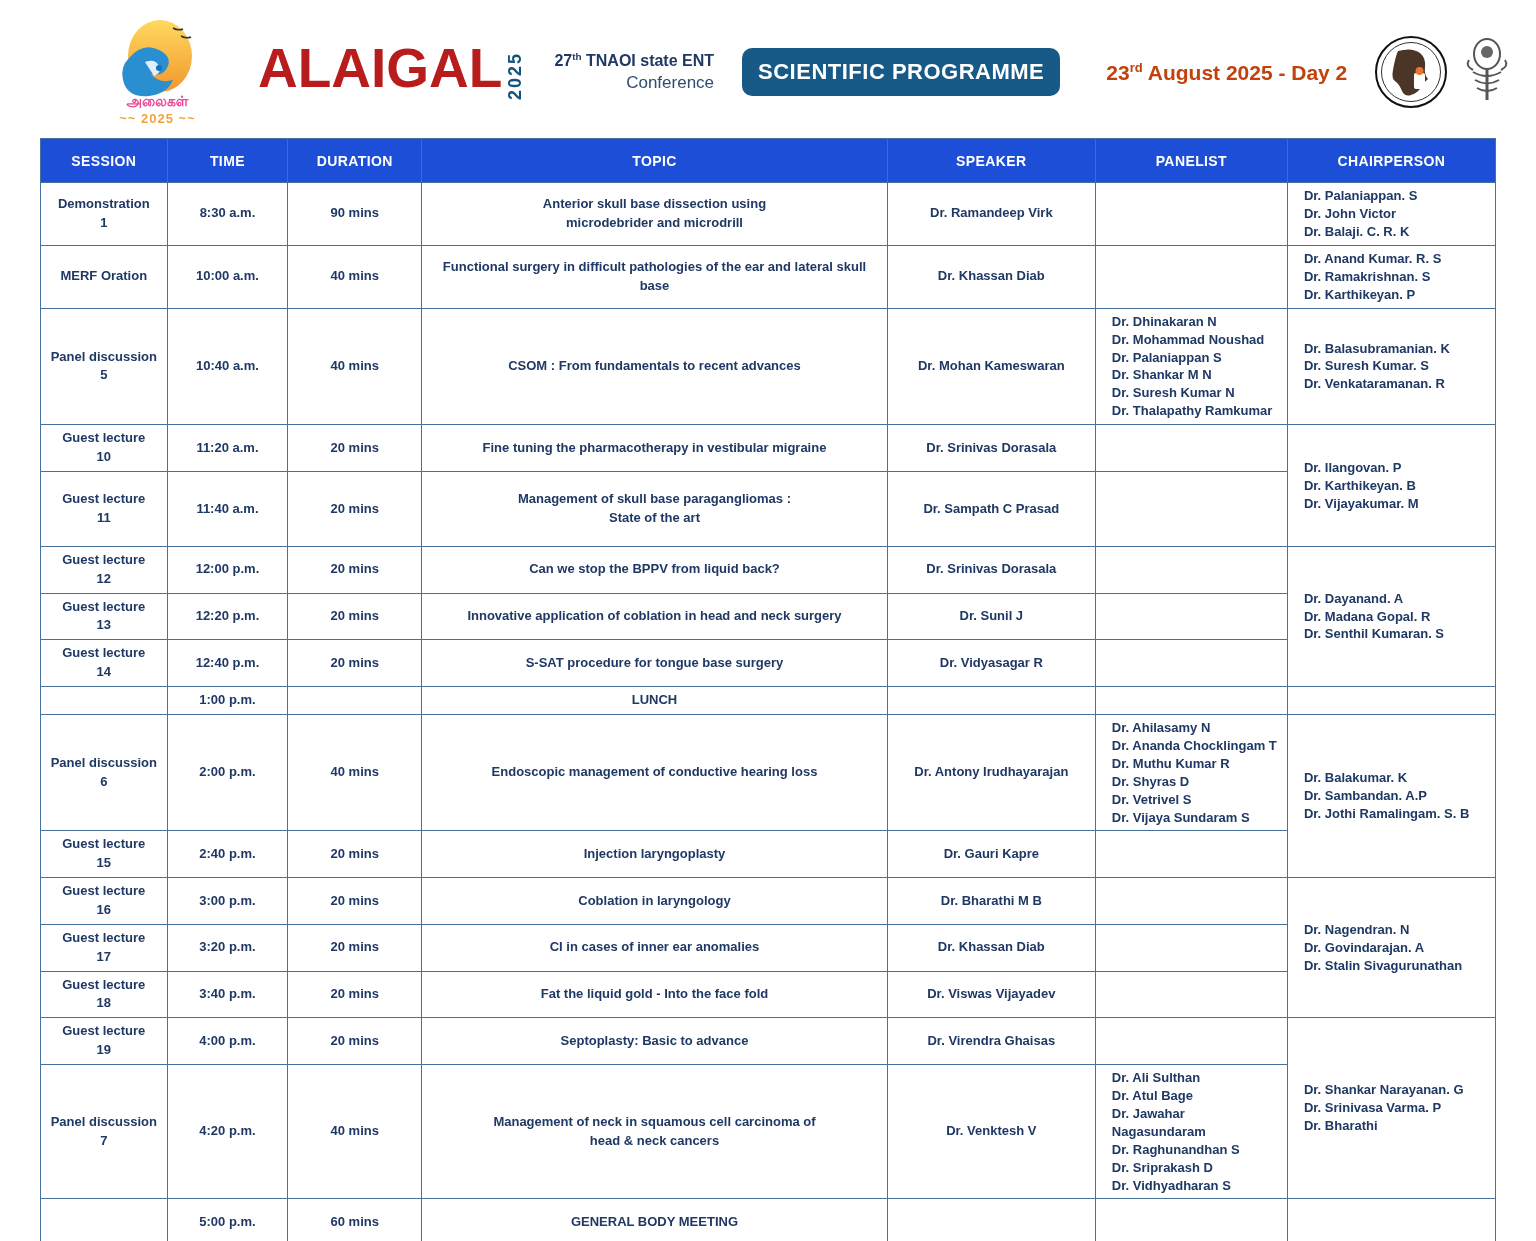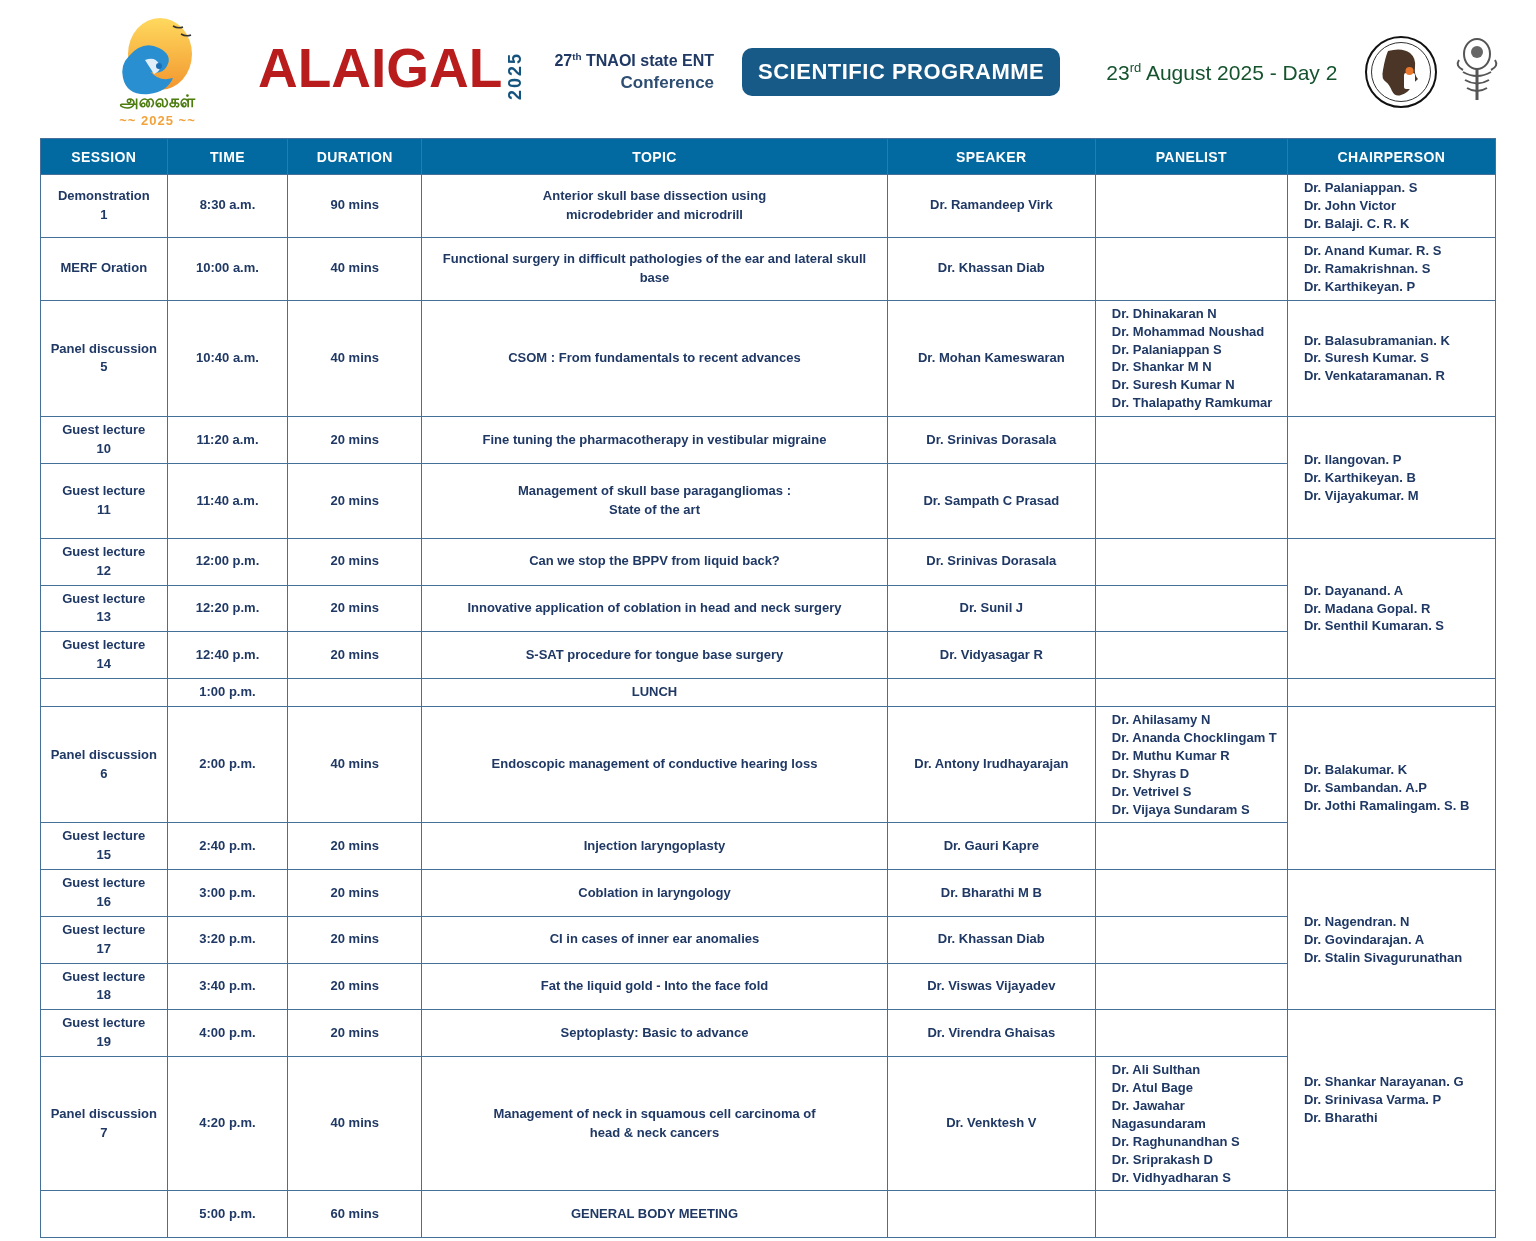--- a/index.html
+++ b/index.html
@@ -4,50 +4,50 @@
 <style>
   * { box-sizing: border-box; margin: 0; padding: 0; }
   html,body { width: 1536px; background: #ffffff; font-family: "Liberation Sans", sans-serif; }
   body { height: 1241px; overflow: hidden; }
 
   
   .topbar { display: flex; align-items: center; padding: 16px 55px 10px 85px; gap: 28px; height: 138px; }
 
   .sunlogo { width: 145px; display: flex; flex-direction: column; align-items: center; flex-shrink: 0; }
   .sunlogo svg { display: block; }
-  .tamil { color: #4d7c0f; font-weight: bold; font-size: 17px; margin-top: -4px; }
+  .tamil { color: #ec4899; font-weight: bold; font-size: 14px; margin-top: -4px; font-family: Liberation Mono, monospace; }
   .tamil-year { color: #f2a33c; font-weight: bold; font-size: 13px; letter-spacing: 1px; }
 
   .brand { display: flex; align-items: flex-start; flex-shrink: 0; }
   .brand-name { font-size: 55px; font-weight: bold; color: #b91c1c; letter-spacing: 0px; line-height: 0.9; }
   .brand-year { writing-mode: vertical-rl; transform: rotate(180deg); font-size: 18px; font-weight: bold;
                 color: #14537d; letter-spacing: 2px; margin-left: 3px; height: 56px; }
 
   .conf { text-align: right; color: #1f3864; flex-shrink: 0; }
   .conf-line1 { font-size: 16px; font-weight: bold; white-space: nowrap; }
-  .conf-line2 { font-size: 17px; font-weight: bold; color: #2e4d72; margin-top: 2px; }
+  .conf-line2 { font-size: 17px; font-weight: normal; color: #2e4d72; margin-top: 2px; }
   .sup { font-size: 0.62em; vertical-align: super; }
 
   .badge { background: #185a87; color: #ffffff; font-weight: bold; font-size: 22px; letter-spacing: 0.5px;
            padding: 11px 16px; border-radius: 10px; white-space: nowrap; flex-shrink: 0; }
 
-  .date { font-size: 21px; font-weight: normal; color: #14532d; white-space: nowrap; flex-shrink: 0; margin-left: 18px; }
+  .date { font-size: 21px; font-weight: bold; color: #c2410c; white-space: nowrap; flex-shrink: 0; margin-left: 18px; }
 
   .assoc-cluster { margin-left: auto; display: flex; align-items: center; gap: 14px; flex-shrink: 0; }
   .seal { width: 72px; height: 72px; border-radius: 50%; border: 2px solid #111; display: flex; align-items: center;
           justify-content: center; position: relative; background: #fff; }
   .seal-inner { width: 60px; height: 60px; border-radius: 50%; border: 1px solid #333; display: flex; align-items: center; justify-content: center; }
   .aoi-emblem svg { display: block; }
 
   
   .sched-wrap { padding: 0 40px; }
   table.sched { width: 1456px; border-collapse: collapse; table-layout: fixed; }
   table.sched th, table.sched td { border: 1px solid #44709a; }
-  table.sched thead th { background: #0369a1; color: #ffffff; font-size: 14px; font-weight: bold;
-                         letter-spacing: 0.4px; height: 36px; text-align: center; }
+  table.sched thead th { background: #1d4ed8; color: #ffffff; font-size: 14px; font-weight: bold;
+                         letter-spacing: 0.4px; height: 44px; text-align: center; }
   table.sched td { color: #1f3864; font-size: 13px; font-weight: bold; padding: 4px 8px; vertical-align: middle; }
   td.c { text-align: center; }
   td.c div { line-height: 1.45; }
   td.l { text-align: left; padding-left: 11px; }
   td.l div { line-height: 1.38; padding-left: 8px; }
 </style>
 </head>
 <body>
 
 <div class="topbar">

